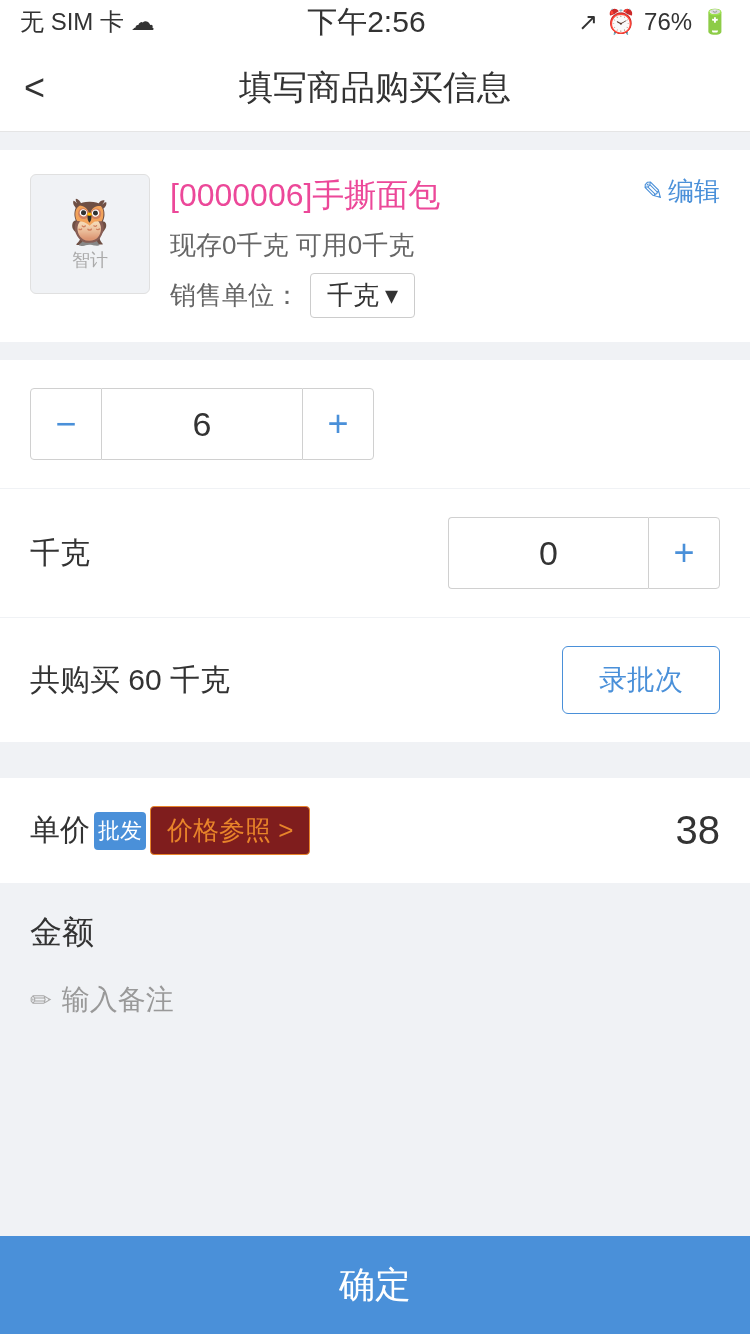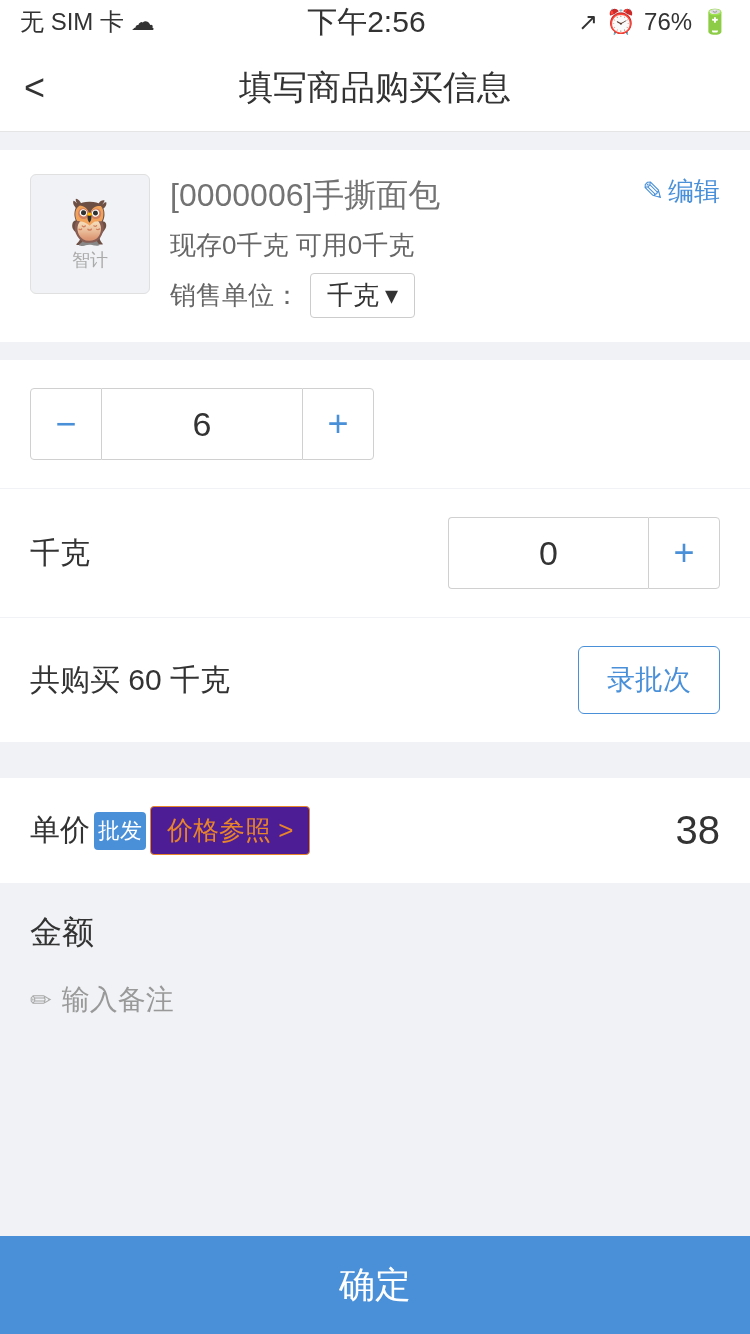--- a/index.html
+++ b/index.html
@@ -73,21 +73,21 @@
       flex-direction: column;
     }
     .owl-icon {
       font-size: 44px;
       color: #aaa;
     }
     .product-info { flex: 1; }
     .product-name {
       font-size: 32px;
       font-weight: 500;
-      color: #737373;
+      color: #ec4899;
       margin-bottom: 10px;
     }
     .product-stock {
       font-size: 26px;
       color: #666;
       margin-bottom: 10px;
     }
     .product-unit {
       font-size: 26px;
       color: #666;
@@ -198,21 +198,21 @@
       padding: 28px 30px;
       display: flex;
       align-items: center;
       justify-content: space-between;
     }
     .total-label { font-size: 30px; color: #333; }
     .record-batch-btn {
       border: 1px solid #4a90d9;
       color: #4a90d9;
       font-size: 28px;
-      padding: 14px 28px;
+      padding: 14px 36px;
       border-radius: 6px;
       background: #fff;
       cursor: pointer;
     }
 
     
     .price-section {
       background: #fff;
       padding: 28px 30px;
       display: flex;
@@ -228,21 +228,21 @@
       font-size: 22px;
       padding: 4px 4px;
       border-radius: 4px;
     }
     .price-ref-btn {
       border: 1px solid #e8842a;
       color: #e8842a;
       font-size: 26px;
       padding: 6px 16px;
       border-radius: 4px;
-      background: #4c1d95;
+      background: #7f1d1d;
       cursor: pointer;
       display: flex;
       align-items: center;
       gap: 4px;
     }
     .price-value { font-size: 40px; color: #333; font-weight: 400; }
 
     
     .amount-section {
       background: #f0f2f5;

